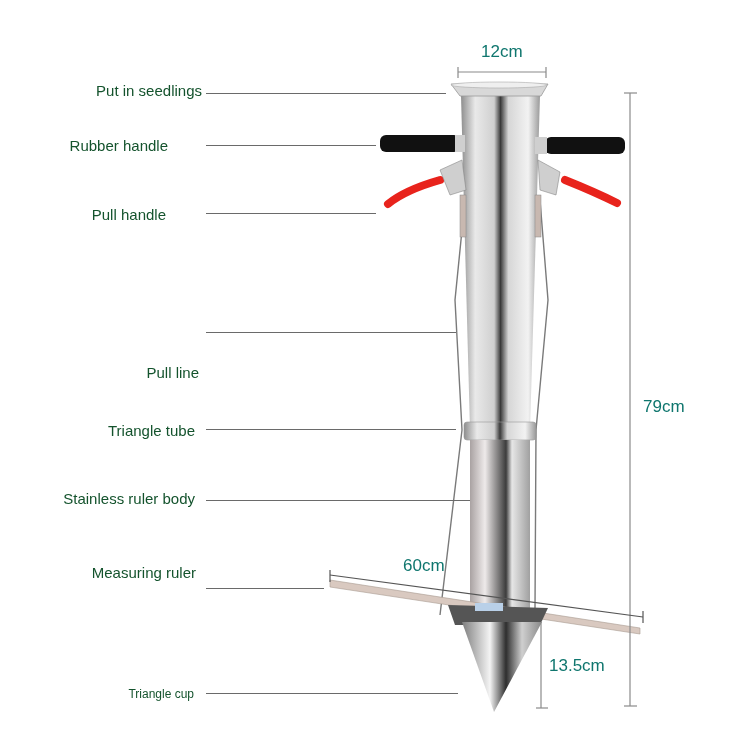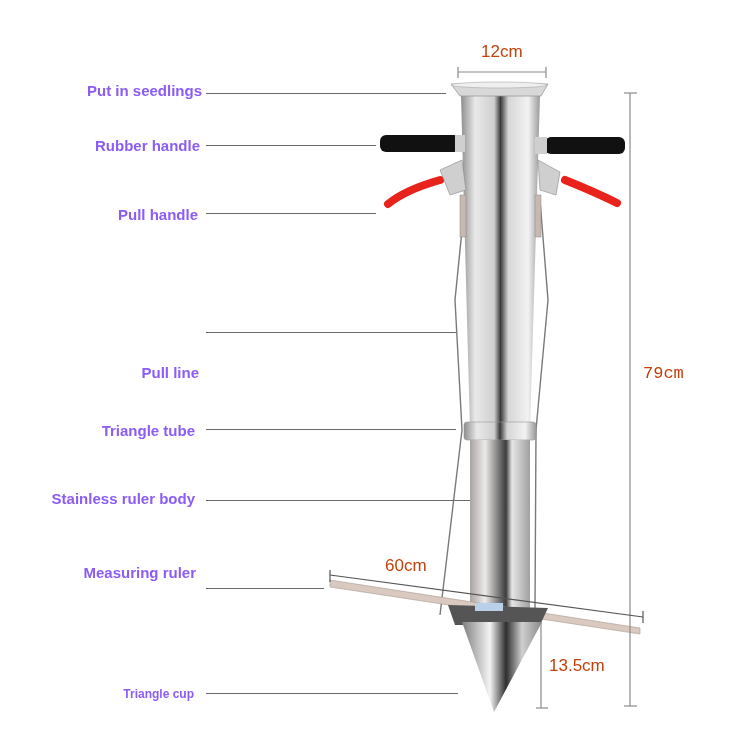--- a/index.html
+++ b/index.html
@@ -1,22 +1,22 @@
 <!DOCTYPE html>
 <html><head>
   <meta charset="utf-8">
   <style>
     html, body { margin: 0; padding: 0; background: #ffffff; }
     body { width: 750px; height: 750px; position: relative; overflow: hidden; font-family: "Liberation Sans", "DejaVu Sans", sans-serif; }
     .label {
-      position: absolute; color: #8b5cf6; font-size: 15px; font-weight: bold;
+      position: absolute; color: #14532d; font-size: 15px; font-weight: normal;
       white-space: nowrap; text-align: left; line-height: 18px;
     }
     .leader { position: absolute; height: 1px; background: #6a6a6a; }
-    .dim { position: absolute; color: #c2410c; font-size: 17px; white-space: nowrap; }
+    .dim { position: absolute; color: #0f766e; font-size: 17px; white-space: nowrap; }
     svg.art { position: absolute; left: 0; top: 0; }
   </style>
 </head>
 <body>
 
 <svg class="art" width="750" height="750" viewBox="0 0 750 750">
   <defs>
     <linearGradient id="steel" x1="0" x2="1" y1="0" y2="0">
       <stop offset="0" stop-color="#8e8e8e"></stop>
       <stop offset="0.18" stop-color="#e9e9e9"></stop>
@@ -93,37 +93,37 @@
 
     <line x1="330" y1="575" x2="643" y2="617" stroke="#555"></line>
     <line x1="330" y1="570" x2="330" y2="582" stroke="#555"></line>
     <line x1="643" y1="611" x2="643" y2="623" stroke="#555"></line>
   </g>
 </svg>
 
 <div class="label" style="right:548px; top:82px;">Put in seedlings</div>
 <div class="leader" style="left:206px; top:93px; width:240px;"></div>
 
-<div class="label" style="right:550px; top:137px;margin-left:47px;">Rubber handle</div>
+<div class="label" style="right:582px; top:137px;margin-left:47px;">Rubber handle</div>
 <div class="leader" style="left:206px; top:145px; width:170px;"></div>
 
-<div class="label" style="right:552px; top:206px;margin-left:45px;">Pull handle</div>
+<div class="label" style="right:584px; top:206px;margin-left:45px;">Pull handle</div>
 <div class="leader" style="left:206px; top:213px; width:170px;"></div>
 
 <div class="label" style="right:551px; top:324px;margin-top:40px;">Pull line</div>
 <div class="leader" style="left:206px; top:332px; width:250px;"></div>
 
 <div class="label" style="right:555px; top:422px;">Triangle tube</div>
 <div class="leader" style="left:206px; top:429px; width:250px;"></div>
 
 <div class="label" style="right:555px; top:490px;">Stainless ruler body</div>
 <div class="leader" style="left:206px; top:500px; width:264px;"></div>
 
 <div class="label" style="right:554px; top:564px;">Measuring ruler</div>
 <div class="leader" style="left:206px; top:588px; width:118px;"></div>
 
 <div class="label" style="right:556px; top:685px; font-size:12px;">Triangle cup</div>
 <div class="leader" style="left:206px; top:693px; width:252px;"></div>
 
 <div class="dim" style="left:481px; top:42px;">12cm</div>
-<div class="dim" style="left:643px; top:364px;font-family:Liberation Mono, monospace;">79cm</div>
-<div class="dim" style="left:385px; top:556px;">60cm</div>
+<div class="dim" style="left:643px; top:397px;">79cm</div>
+<div class="dim" style="left:403px; top:556px;">60cm</div>
 <div class="dim" style="left:549px; top:656px;">13.5cm</div>
 
 </body></html>

